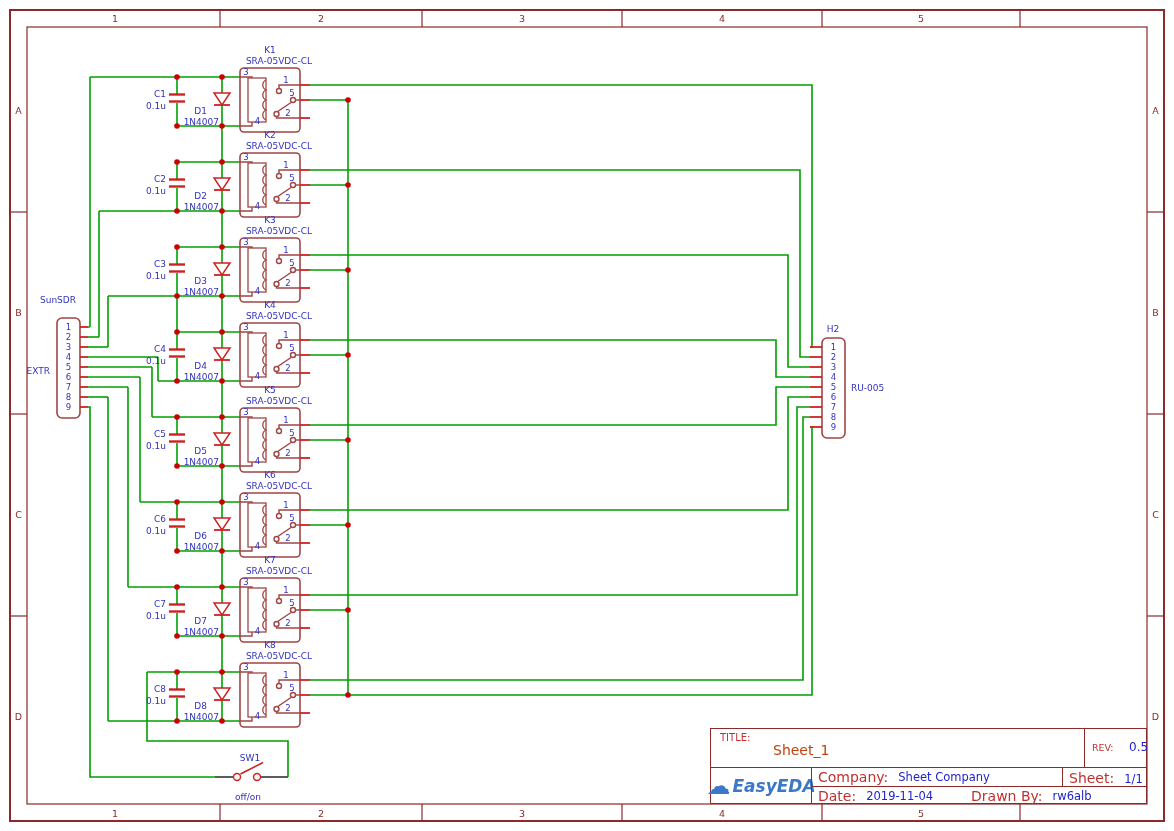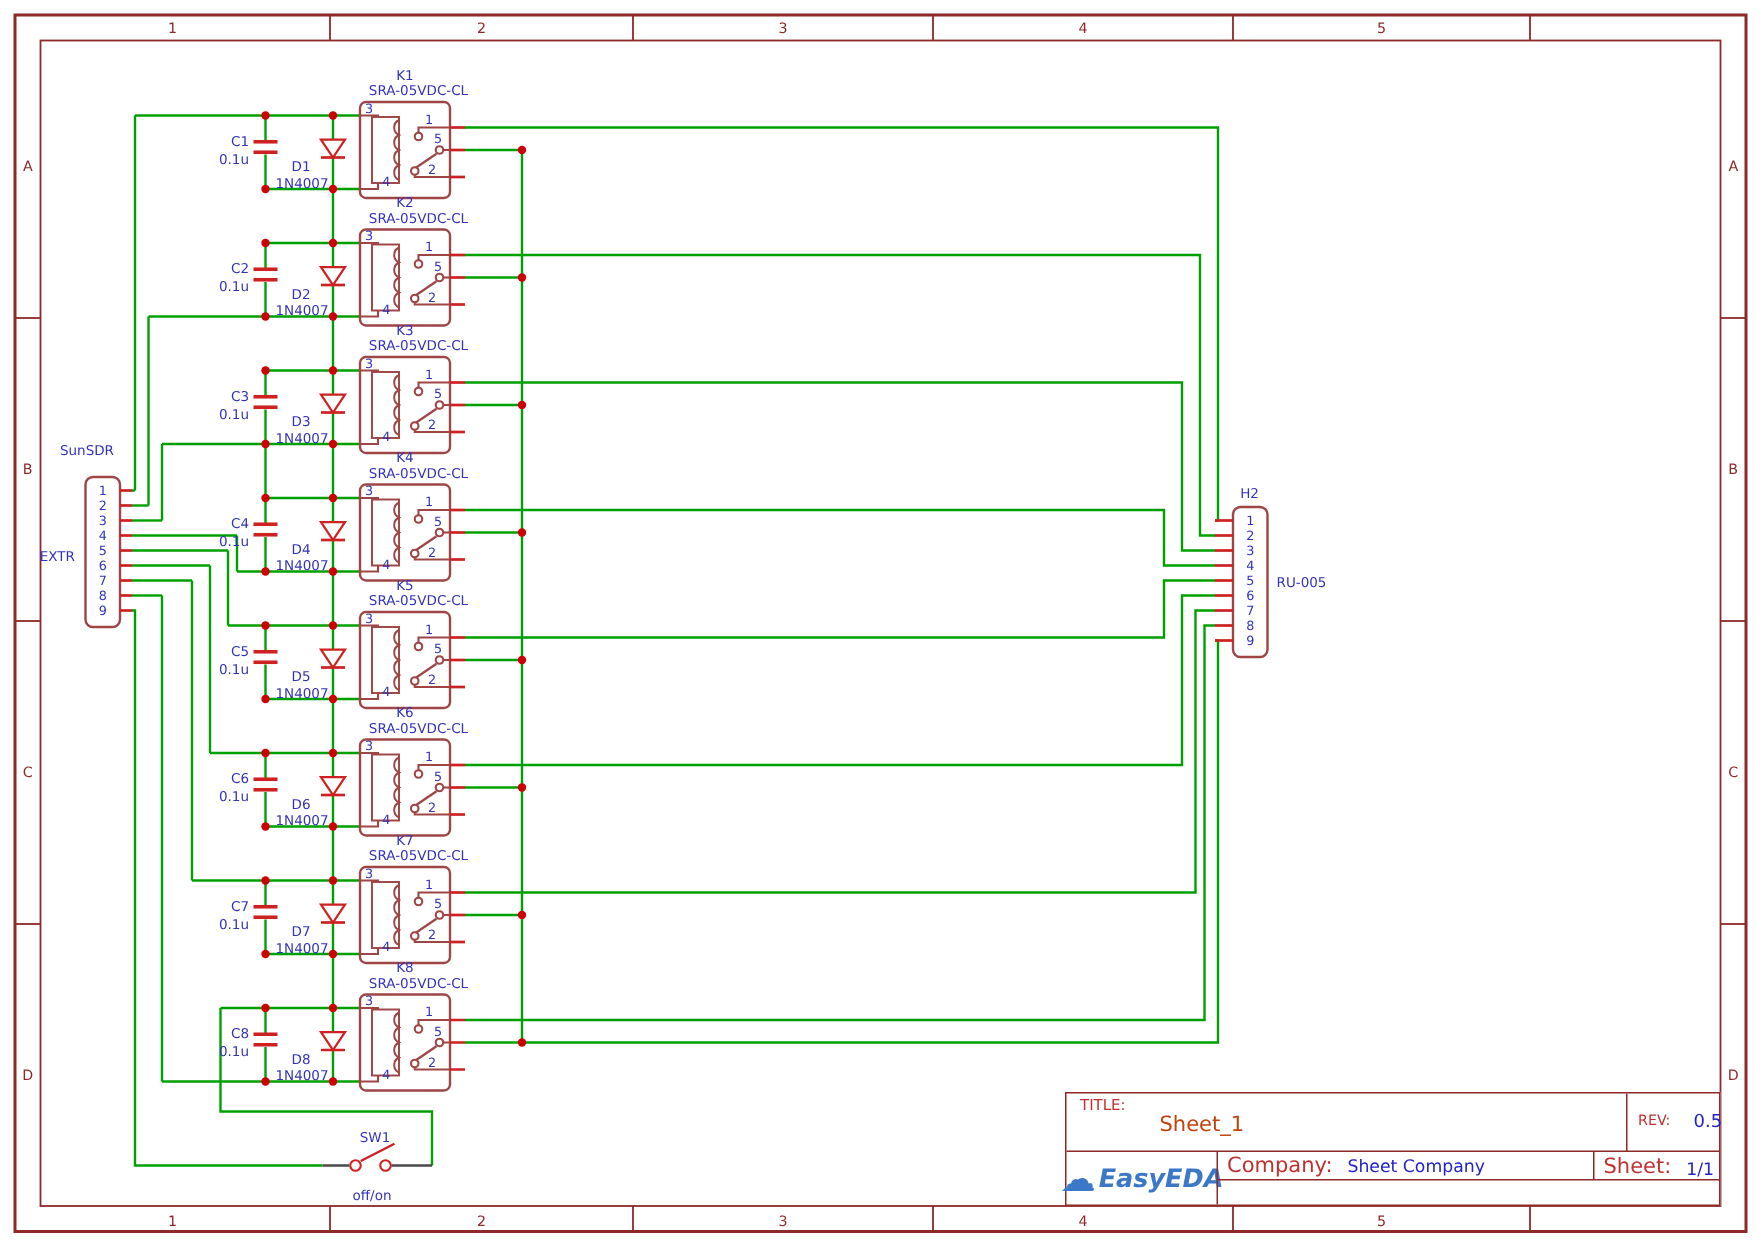--- a/index.html
+++ b/index.html
@@ -573,15 +573,21 @@
       <div class="r1">
         <div class="company">
           <span class="lab-red">Company:</span>
           <span class="val-blue">Sheet Company</span>
         </div>
         <div class="sheet">
           <span class="lab-red">Sheet:</span>
           <span class="val-blue">1/1</span>
         </div>
       </div>
+      <div class="r2">
+        <span class="lab-red">Date:</span>
+        <span class="val-blue">2019-11-04</span>
+        <span class="lab-red" style="margin-left:38px;">Drawn By:</span>
+        <span class="val-blue">rw6alb</span>
+      </div>
     </div>
   </div>
 </div>
 
 </body></html>

